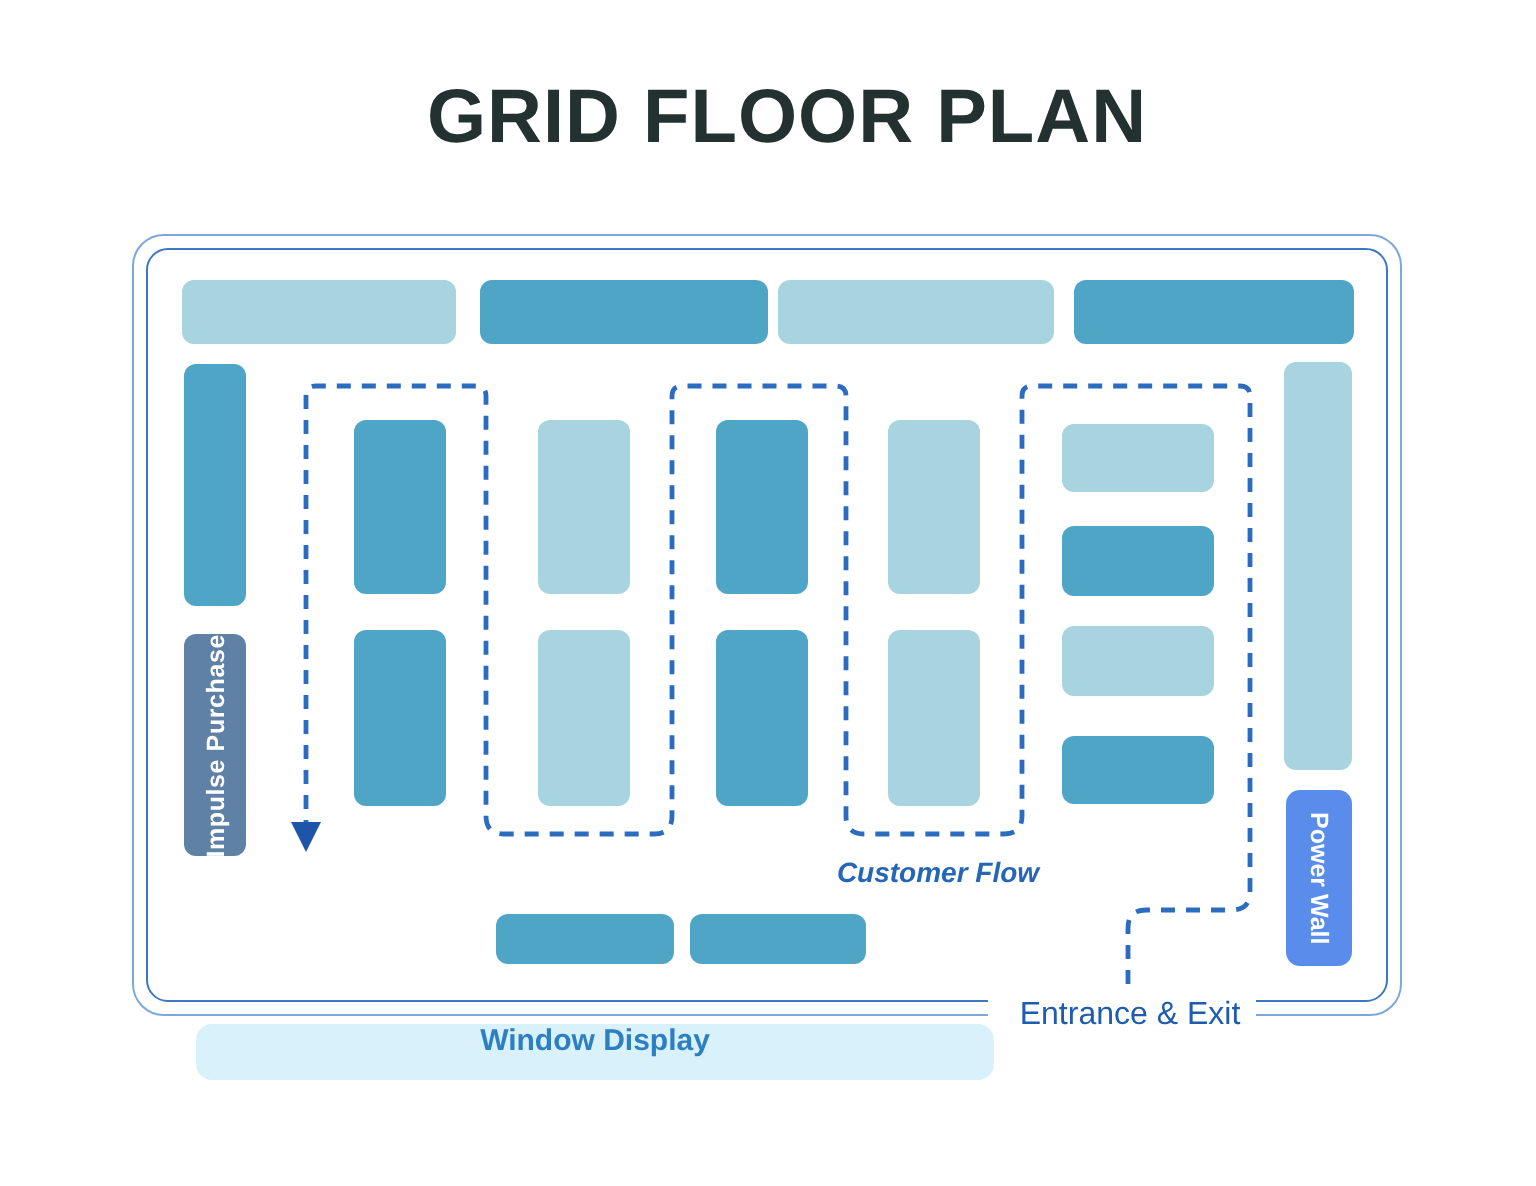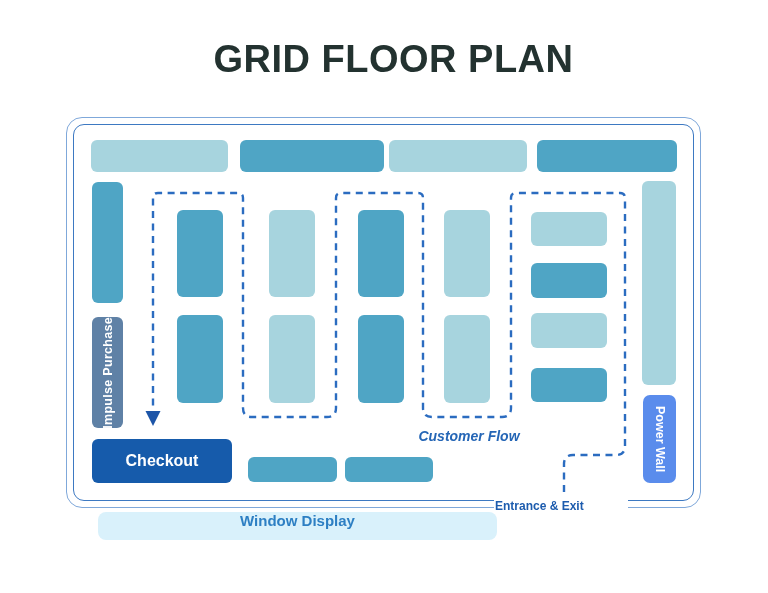--- a/index.html
+++ b/index.html
@@ -45,22 +45,22 @@
     border-radius:7px;display:flex;align-items:center;justify-content:center;
   }
   .powerwall-block span{
     writing-mode:vertical-rl;color:#ffffff;font-weight:bold;font-size:12.5px;white-space:nowrap;
   }
   .customer-flow-label{
     position:absolute;left:399px;top:428px;width:140px;text-align:center;
     font-size:14px;font-weight:bold;color:var(--flowtext);font-style:italic;
   }
   .entrance-label{
-    position:absolute;left:495px;top:499px;width:140px;text-align:left;
-    font-size:12px;font-weight:bold;color:var(--entrancetext);
+    position:absolute;left:495px;top:499px;width:140px;text-align:center;
+    font-size:16px;font-weight:normal;color:var(--entrancetext);
   }
   .window-banner{
     position:absolute;left:98px;top:512px;width:399px;height:28px;background:var(--banner);
     border-radius:8px;display:flex;align-items:flex-start;justify-content:center;
   }
   .window-banner span{font-size:15px;font-weight:bold;color:var(--windowtext);}
 </style>
 </head>
 <body>
 
@@ -97,23 +97,20 @@
 
   <svg class="flow-svg" viewBox="0 0 768 593">
     <path class="flow-path" d="M 564 492 L 564 464 Q 564 455 573 455 L 616 455 Q 625 455 625 446 L 625 198 Q 625 193 620 193 L 516 193 Q 511 193 511 198 L 511 408 Q 511 417 502 417 L 432 417 Q 423 417 423 408 L 423 198 Q 423 193 418 193 L 341 193 Q 336 193 336 198 L 336 408 Q 336 417 327 417 L 252 417 Q 243 417 243 408 L 243 198 Q 243 193 238 193 L 158 193 Q 153 193 153 198 L 153 411"></path>
     <polygon class="flow-arrow" points="145.5,411 160.5,411 153,426"></polygon>
   </svg>
 
   <div class="impulse-banner">
     <span>Impulse Purchase</span>
   </div>
 
-  <div class="checkout-block">
-    <span>Checkout</span>
-  </div>
 
   <div class="powerwall-block">
     <span>Power Wall</span>
   </div>
 
   <div class="customer-flow-label">Customer Flow</div>
 
   <div class="entrance-label">Entrance &amp; Exit</div>
 
   <div class="window-banner">

